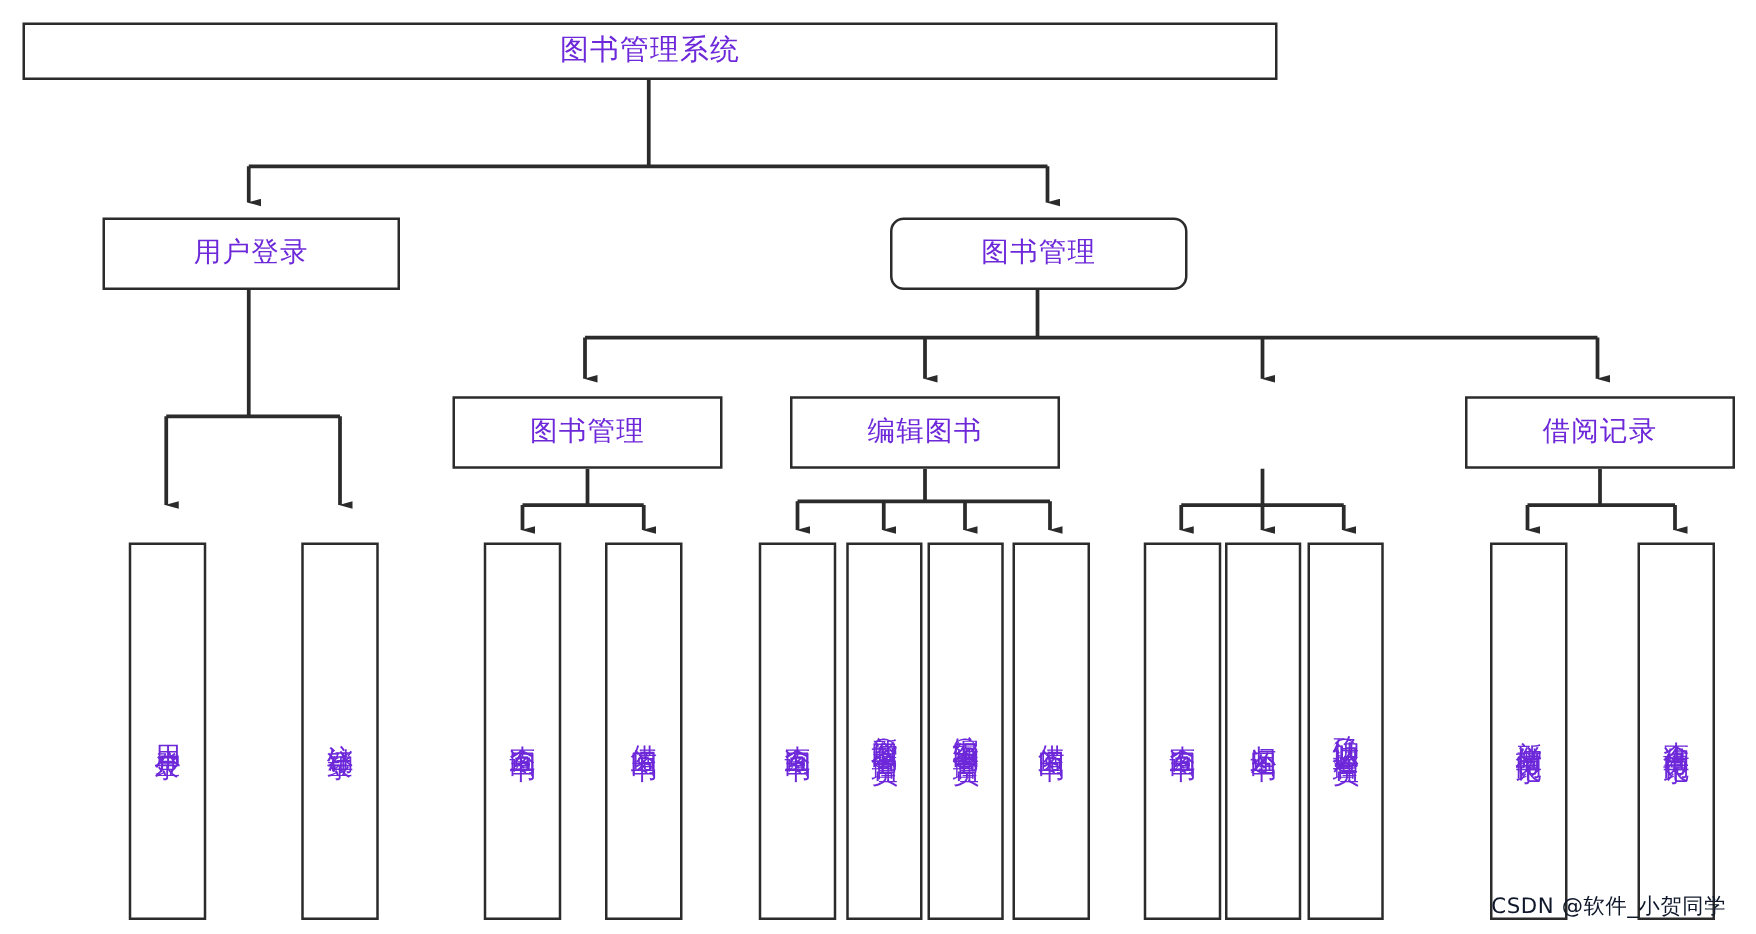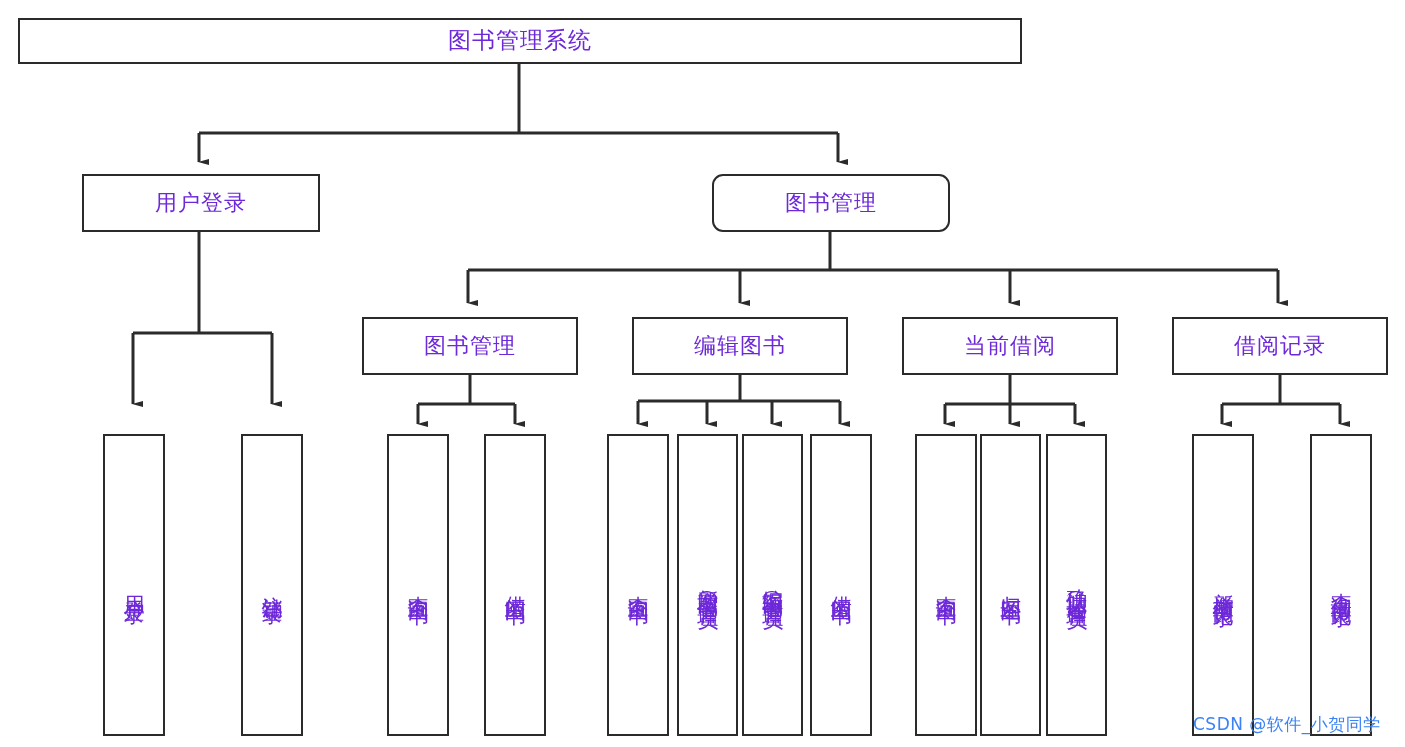--- a/index.html
+++ b/index.html
@@ -52,21 +52,21 @@
     top: 0;
     width: 1405px;
     height: 747px;
     pointer-events: none;
   }
   .watermark {
     position: absolute;
     left: 1193px;
     top: 713px;
     font-size: 17px;
-    color: #3b82f6;
+    color: #0f172a;
     white-space: nowrap;
     letter-spacing: 0.5px;
   }
 </style>
 </head>
 <body>
 
 <div id="canvas">
 
   <svg class="edges" viewBox="0 0 1405 747">
@@ -129,23 +129,20 @@
   <div class="node horiz" style="left:712px; top:174px; width:238px; height:58px;border-radius:11px;">
     <span>图书管理</span>
   </div>
 
   <div class="node horiz" style="left:362px; top:317px; width:216px; height:58px;">
     <span>图书管理</span>
   </div>
   <div class="node horiz" style="left:632px; top:317px; width:216px; height:58px;">
     <span>编辑图书</span>
   </div>
-  <div class="node horiz" style="left:902px; top:317px; width:216px; height:58px;">
-    <span>当前借阅</span>
-  </div>
   <div class="node horiz" style="left:1172px; top:317px; width:216px; height:58px;">
     <span>借阅记录</span>
   </div>
 
   <div class="node vert" style="left:103px; top:434px; width:62px; height:302px;">
     <span>用户登录</span>
   </div>
   <div class="node vert" style="left:241px; top:434px; width:62px; height:302px;">
     <span>注销登录</span>
   </div>

